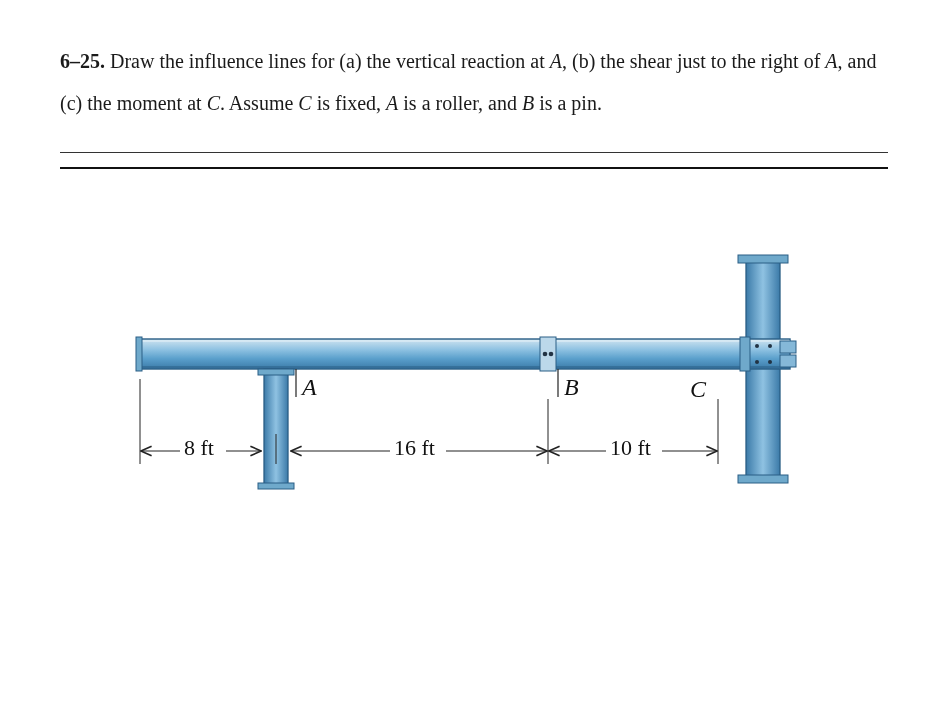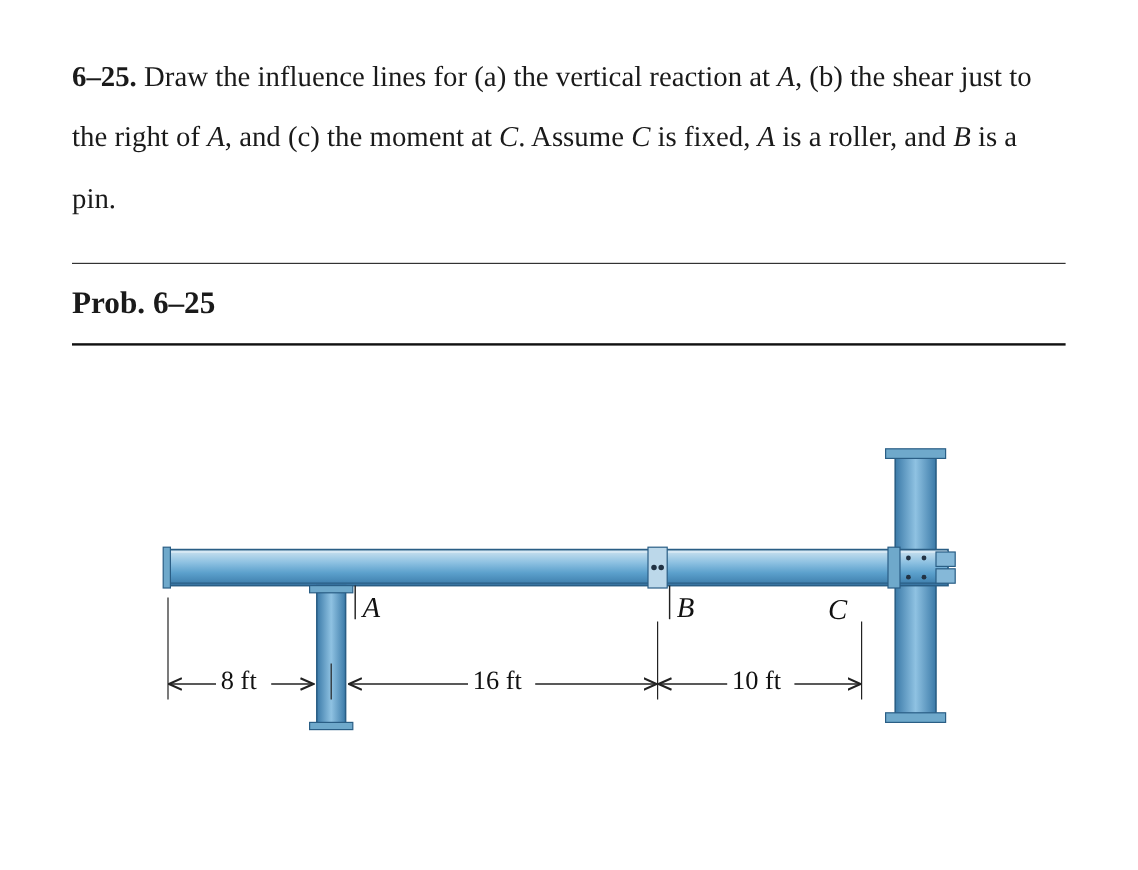--- a/index.html
+++ b/index.html
@@ -10,21 +10,21 @@
     color: #1a1a1a;
   }
   .page {
     width: 948px;
     height: 725px;
     box-sizing: border-box;
     padding: 40px 60px 40px 60px;
     position: relative;
   }
   .problem-text {
-    font-size: 24px;
+    font-size: 20px;
     line-height: 2.1;
     margin-bottom: 28px;
   }
   .problem-text b {
     font-weight: bold;
   }
   .problem-text em {
     font-style: italic;
   }
   hr.thin {
@@ -51,21 +51,20 @@
 </head>
 <body>
 
 <div class="page">
 
   <div class="problem-text">
     <b>6–25.</b><span> Draw the influence lines for (a) the vertical reaction at </span><em>A</em><span>, (b) the shear just to the right of </span><em>A</em><span>, and (c) the moment at </span><em>C</em><span>. Assume </span><em>C</em><span> is fixed, </span><em>A</em><span> is a roller, and </span><em>B</em><span> is a pin.</span>
   </div>
 
   <hr class="thin">
-  <div class="prob-heading">Prob. 6–25</div>
   <hr class="thick">
 
   <div class="figure-wrap">
     <svg viewBox="0 0 828 300" width="828" height="300">
       <defs>
         <linearGradient id="beamGrad" x1="0" y1="0" x2="0" y2="1">
           <stop offset="0%" stop-color="#cfe4f0"></stop>
           <stop offset="35%" stop-color="#8fc2e2"></stop>
           <stop offset="65%" stop-color="#5ba0cc"></stop>
           <stop offset="100%" stop-color="#3b7aa8"></stop>

